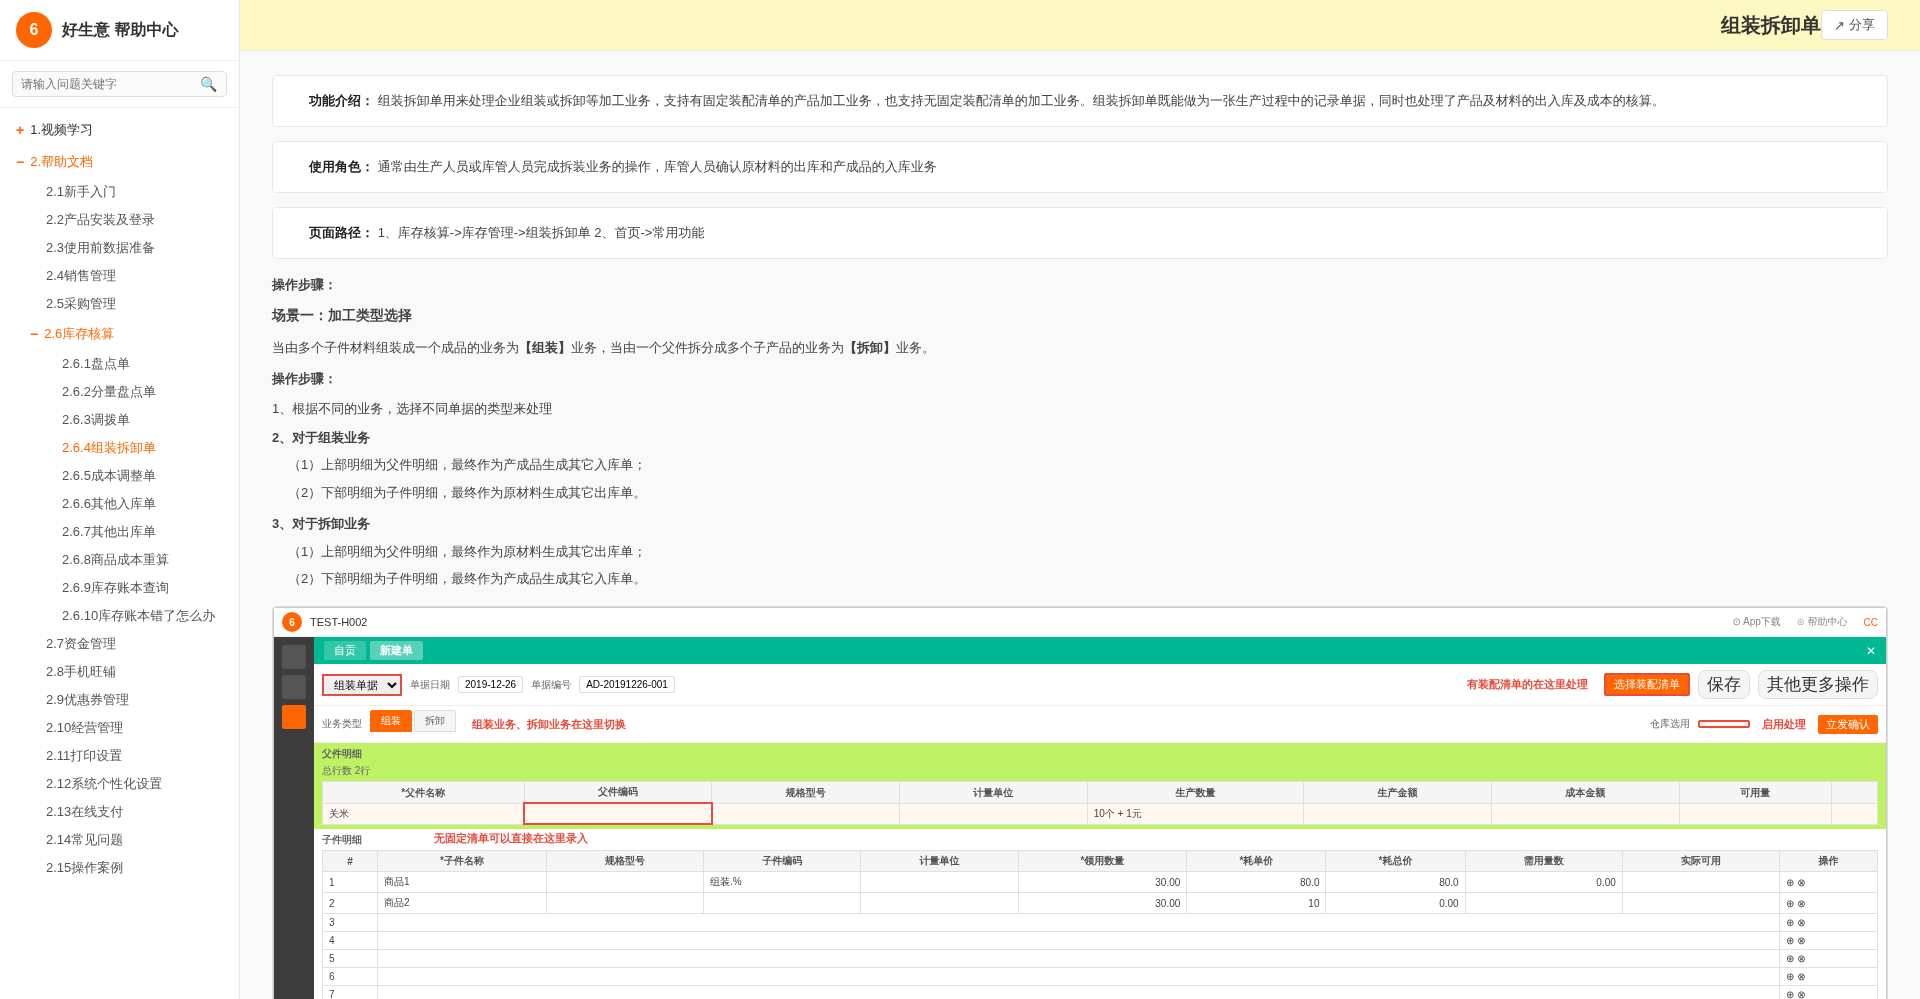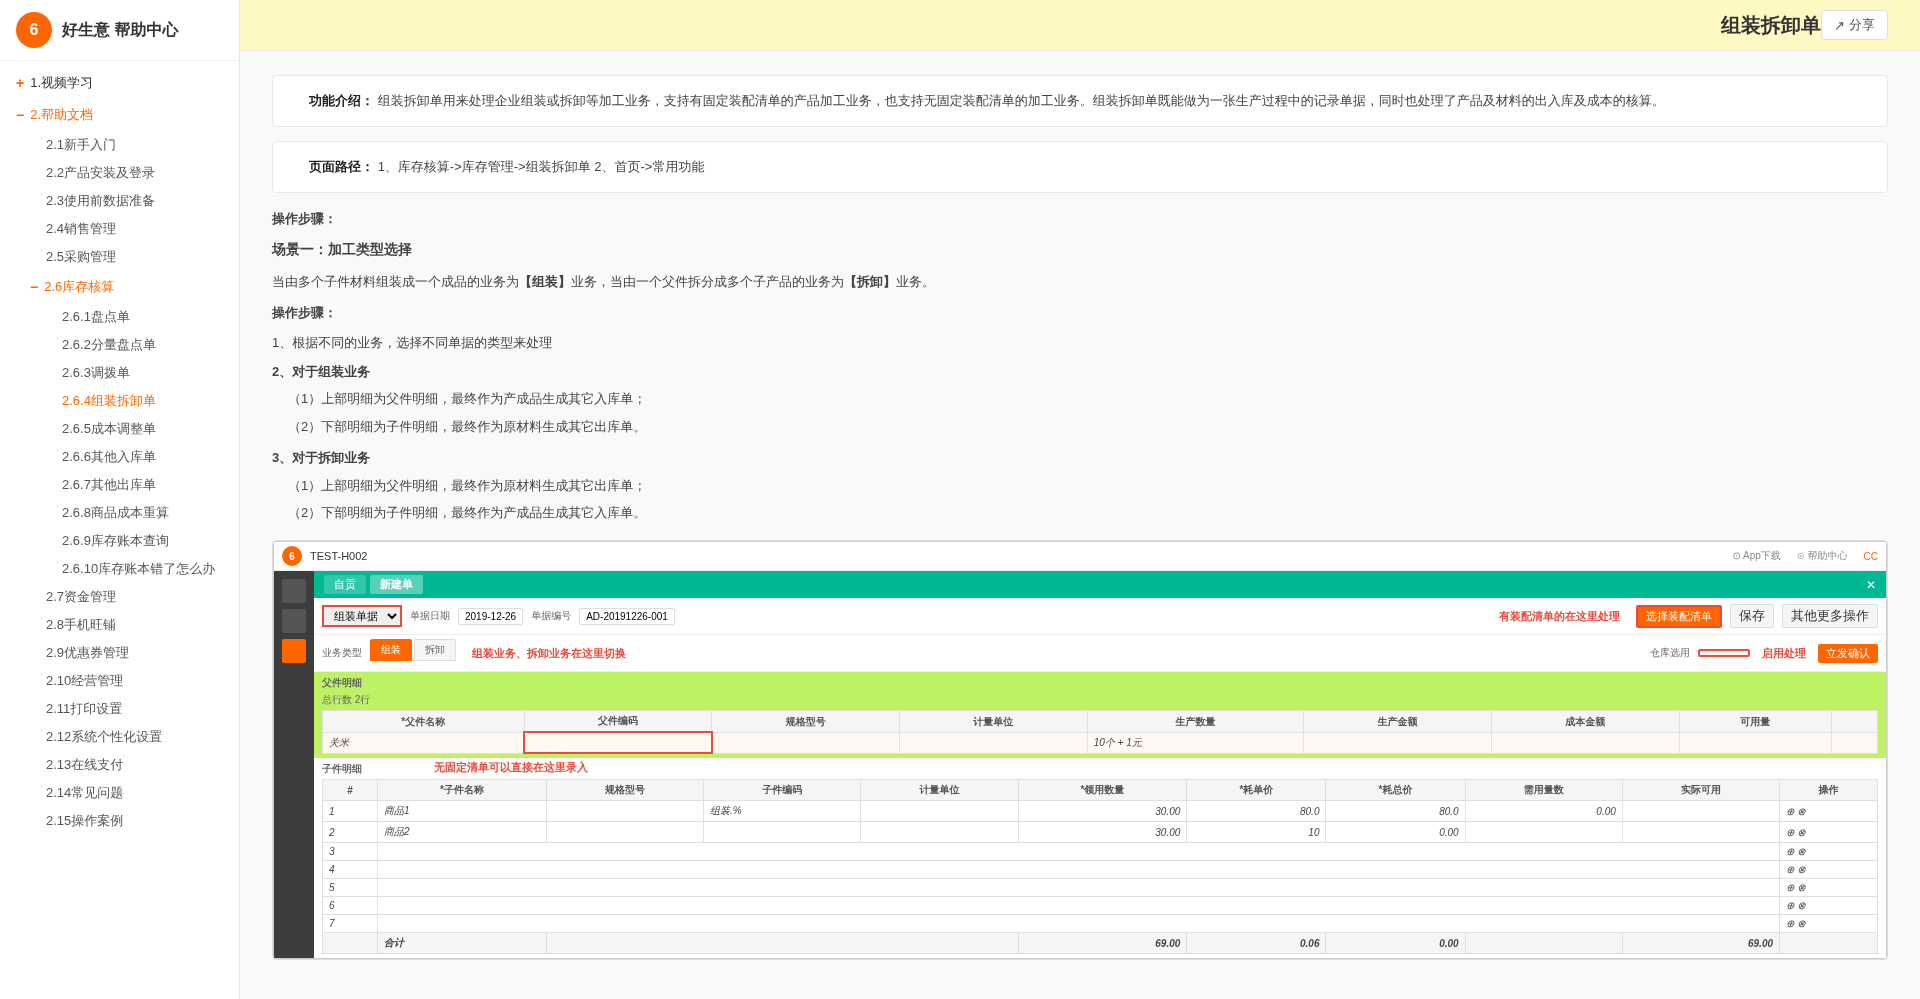--- a/index.html
+++ b/index.html
@@ -152,31 +152,31 @@
       width: 20px; height: 20px; background: #f60; border-radius: 50%;
       display: inline-flex; align-items: center; justify-content: center;
       color: #fff; font-size: 10px; font-weight: bold;
     }
     .mock-btn-orange {
       background: #f60; color: #fff; border: none; padding: 2px 8px;
       font-size: 11px; border-radius: 2px; cursor: pointer;
     }
     .mock-btn-gray {
       background: #f5f5f5; color: #333; border: 1px solid #ddd; padding: 2px 8px;
-      font-size: 13px; border-radius: 1px;
+      font-size: 17px; border-radius: 8px;
     }
     .mock-table {
       width: 100%; border-collapse: collapse; font-size: 10px;
     }
     .mock-table th {
       background: #f5f5f5; padding: 3px 6px; border: 1px solid #e0e0e0;
       text-align: center; color: #555;
     }
     .mock-table td {
-      padding: 3px 6px; border: 1px solid #e0e0e0; color: #444; font-style: italic;
+      padding: 3px 6px; border: 1px solid #e0e0e0; color: #444;
     }
     .mock-table .orange-row td { background: #fff7f0; }
     .mock-table .num { text-align: right; }
     .mock-window-bar {
       background: #00b894;
       color: #fff;
       padding: 4px 10px;
       display: flex;
       align-items: center;
       justify-content: space-between;
@@ -208,20 +208,26 @@
   </style>
 </head>
 <body>
 
 <div id="sidebar">
   <div id="sidebar-header">
     <div class="logo-circle">
       <span>6</span>
     </div>
     <span class="logo-text">好生意 帮助中心</span>
+  </div>
+  <div id="search-box">
+    <div class="search-input-wrap">
+      <input type="text" placeholder="请输入问题关键字" style="">
+      <span class="search-icon-btn">🔍</span>
+    </div>
   </div>
   <div class="nav-section">
 
     <div class="nav-item-top">
       <span class="plus-icon">+</span>
       <span>1.视频学习</span>
     </div>
 
     <div class="nav-item-top active">
       <span class="minus-icon">−</span>
@@ -271,20 +277,24 @@
       <span>分享</span>
     </button>
   </div>
   <div id="content">
 
     <div class="info-block">
       <span class="label">功能介绍：</span>
       <span>组装拆卸单用来处理企业组装或拆卸等加工业务，支持有固定装配清单的产品加工业务，也支持无固定装配清单的加工业务。组装拆卸单既能做为一张生产过程中的记录单据，同时也处理了产品及材料的出入库及成本的核算。</span>
     </div>
 
+    <div class="info-block">
+      <span class="label">使用角色：</span>
+      <span>通常由生产人员或库管人员完成拆装业务的操作，库管人员确认原材料的出库和产成品的入库业务</span>
+    </div>
 
     <div class="info-block">
       <span class="label">页面路径：</span>
       <span>1、库存核算-&gt;库存管理-&gt;组装拆卸单 2、首页-&gt;常用功能</span>
     </div>
 
     <div class="step-block">
       <p class="section-title">操作步骤：</p>
 
       <p style="font-weight:bold; font-size:14px; margin-bottom:8px;">场景一：加工类型选择</p>

